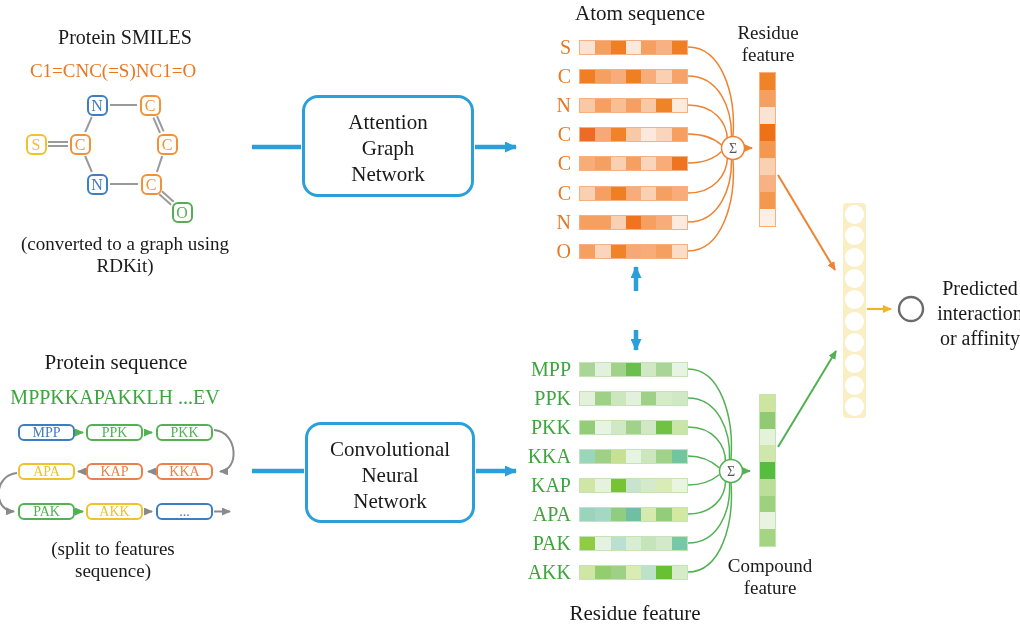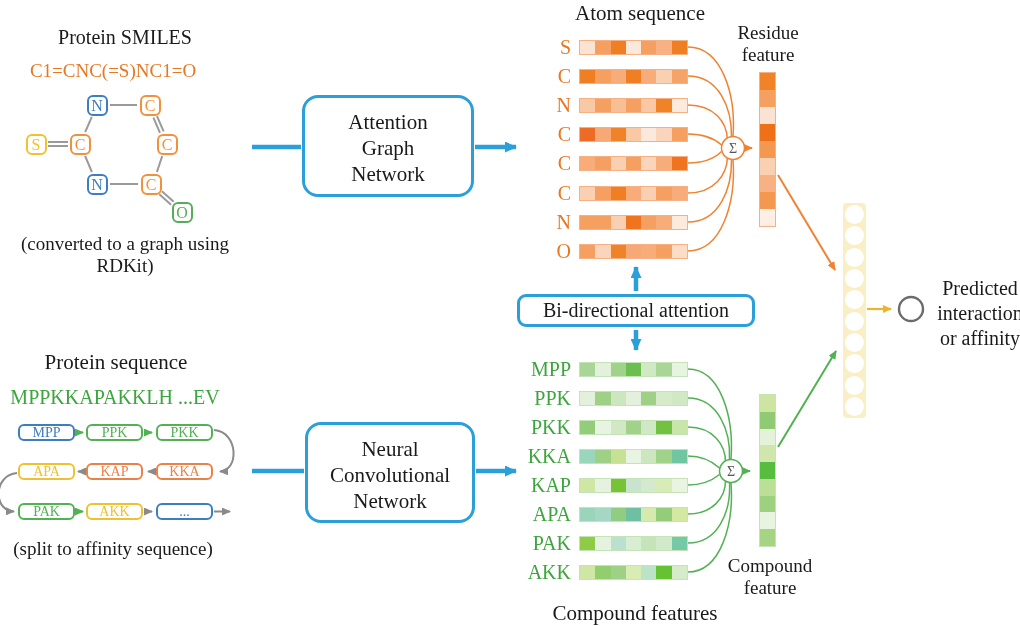--- a/index.html
+++ b/index.html
@@ -136,25 +136,24 @@
       <div class="atom-box" style="left: 171.5px; top: 201.5px; border-color: rgb(85, 174, 87); color: rgb(85, 174, 87);">O</div>
     </div>
   <div class="title" style="left:-6px;top:233px;width:262px;font-size:19px;">(converted to a graph using RDKit)</div>
 
   <div id="gat-box" class="net-box">
     <div>Attention</div>
     <div>Graph</div>
     <div>Network</div>
   </div>
   <div id="cnn-box" class="net-box">
+    <div>Convolutional</div>
     <div>Neural</div>
-    <div>Convolutional</div>
     <div>Network</div>
   </div>
-  <div id="attn-box" class="net-box">Bi-directional attention</div>
 
   <div class="title" style="left:555px;top:1px;width:170px;font-size:21px;">Atom sequence</div>
   <div id="atom-rows" class="hm-rows" style="left:505px;top:40px;">
       <div class="hm-row" style="top: 0px;">
         <span class="hm-label" style="color: rgb(232, 119, 34);">S</span>
         <div class="hm-strip" style="border-color: rgb(245, 177, 131);">
           <div class="hm-cell" style="background: rgb(251, 227, 211);"></div>
           <div class="hm-cell" style="background: rgb(245, 160, 97);"></div>
           <div class="hm-cell" style="background: rgb(240, 126, 34);"></div>
           <div class="hm-cell" style="background: rgb(252, 233, 220);"></div>
@@ -356,21 +355,21 @@
           <div class="hm-cell" style="background: rgb(207, 230, 164);"></div>
           <div class="hm-cell" style="background: rgb(146, 205, 110);"></div>
           <div class="hm-cell" style="background: rgb(158, 209, 134);"></div>
           <div class="hm-cell" style="background: rgb(217, 236, 180);"></div>
           <div class="hm-cell" style="background: rgb(188, 226, 200);"></div>
           <div class="hm-cell" style="background: rgb(102, 193, 51);"></div>
           <div class="hm-cell" style="background: rgb(214, 235, 202);"></div>
         </div>
       </div>
     </div>
-  <div class="title" style="left:545px;top:601px;width:180px;font-size:21px;">Compound features</div>
+  <div class="title" style="left:545px;top:601px;width:180px;font-size:21px;">Residue feature</div>
 
   <div id="protein-col" class="feat-col" style="left:759px;top:394px;height:153px;border-color:#C4E4B8;">
       <div class="feat-cell" style="background: rgb(205, 229, 160);"></div>
       <div class="feat-cell" style="background: rgb(144, 203, 116);"></div>
       <div class="feat-cell" style="background: rgb(229, 242, 218);"></div>
       <div class="feat-cell" style="background: rgb(207, 231, 173);"></div>
       <div class="feat-cell" style="background: rgb(87, 189, 63);"></div>
       <div class="feat-cell" style="background: rgb(188, 223, 151);"></div>
       <div class="feat-cell" style="background: rgb(158, 209, 126);"></div>
       <div class="feat-cell" style="background: rgb(233, 244, 224);"></div>
@@ -387,21 +386,21 @@
       <div class="res-box" style="left: 18px; top: 424px; border-color: rgb(61, 125, 193); color: rgb(61, 125, 193);">MPP</div>
       <div class="res-box" style="left: 86px; top: 424px; border-color: rgb(82, 177, 83); color: rgb(82, 177, 83);">PPK</div>
       <div class="res-box" style="left: 156px; top: 424px; border-color: rgb(82, 177, 83); color: rgb(82, 177, 83);">PKK</div>
       <div class="res-box" style="left: 18px; top: 463px; border-color: rgb(239, 193, 47); color: rgb(239, 193, 47);">APA</div>
       <div class="res-box" style="left: 86px; top: 463px; border-color: rgb(232, 130, 74); color: rgb(232, 130, 74);">KAP</div>
       <div class="res-box" style="left: 156px; top: 463px; border-color: rgb(232, 130, 74); color: rgb(232, 130, 74);">KKA</div>
       <div class="res-box" style="left: 18px; top: 503px; border-color: rgb(82, 177, 83); color: rgb(82, 177, 83);">PAK</div>
       <div class="res-box" style="left: 86px; top: 503px; border-color: rgb(239, 193, 47); color: rgb(239, 193, 47);">AKK</div>
       <div class="res-box" style="left: 156px; top: 503px; border-color: rgb(61, 125, 193); color: rgb(61, 125, 193);">...</div>
     </div>
-  <div class="title" style="left:13px;top:538px;width:200px;font-size:19px;">(split to affinity sequence)</div>
+  <div class="title" style="left:13px;top:538px;width:200px;font-size:19px;">(split to features sequence)</div>
 
   <div id="fusion-column">
       <div class="fusion-circle"></div>
       <div class="fusion-circle"></div>
       <div class="fusion-circle"></div>
       <div class="fusion-circle"></div>
       <div class="fusion-circle"></div>
       <div class="fusion-circle"></div>
       <div class="fusion-circle"></div>
       <div class="fusion-circle"></div>

